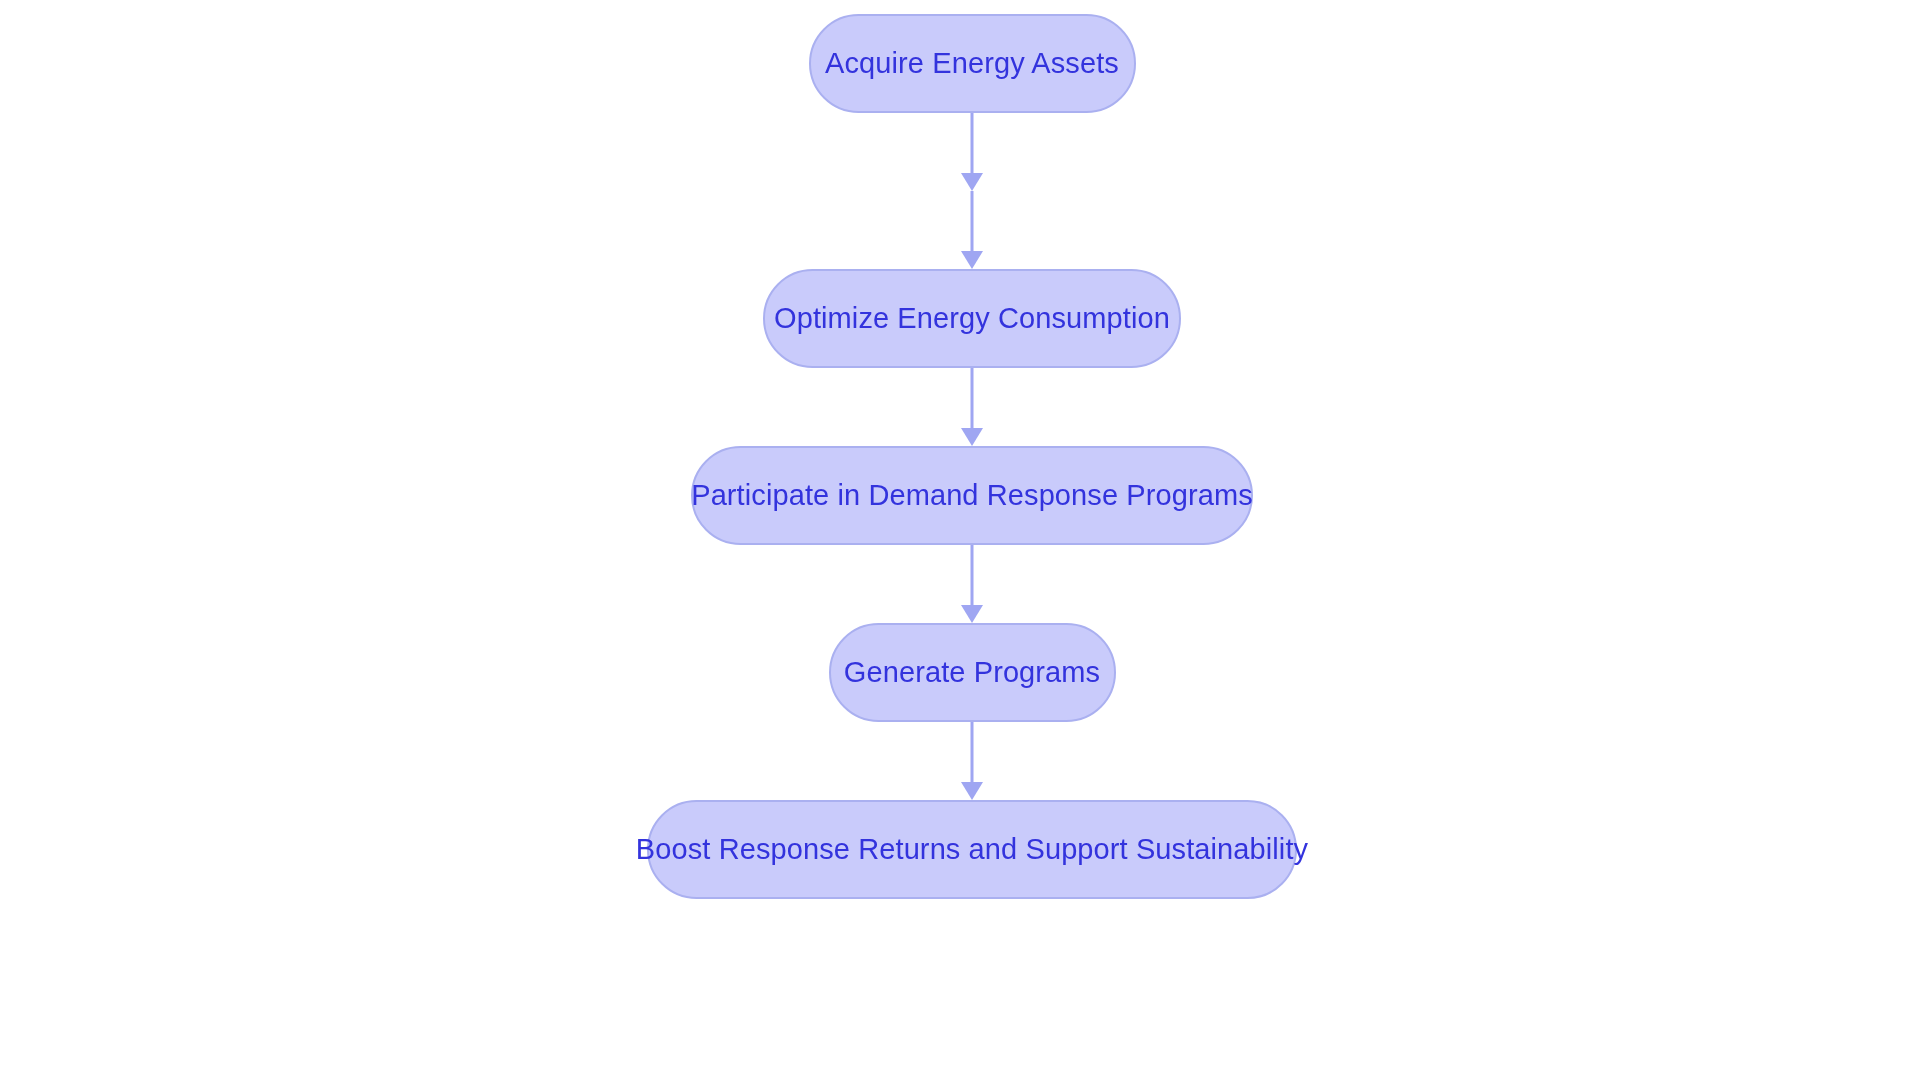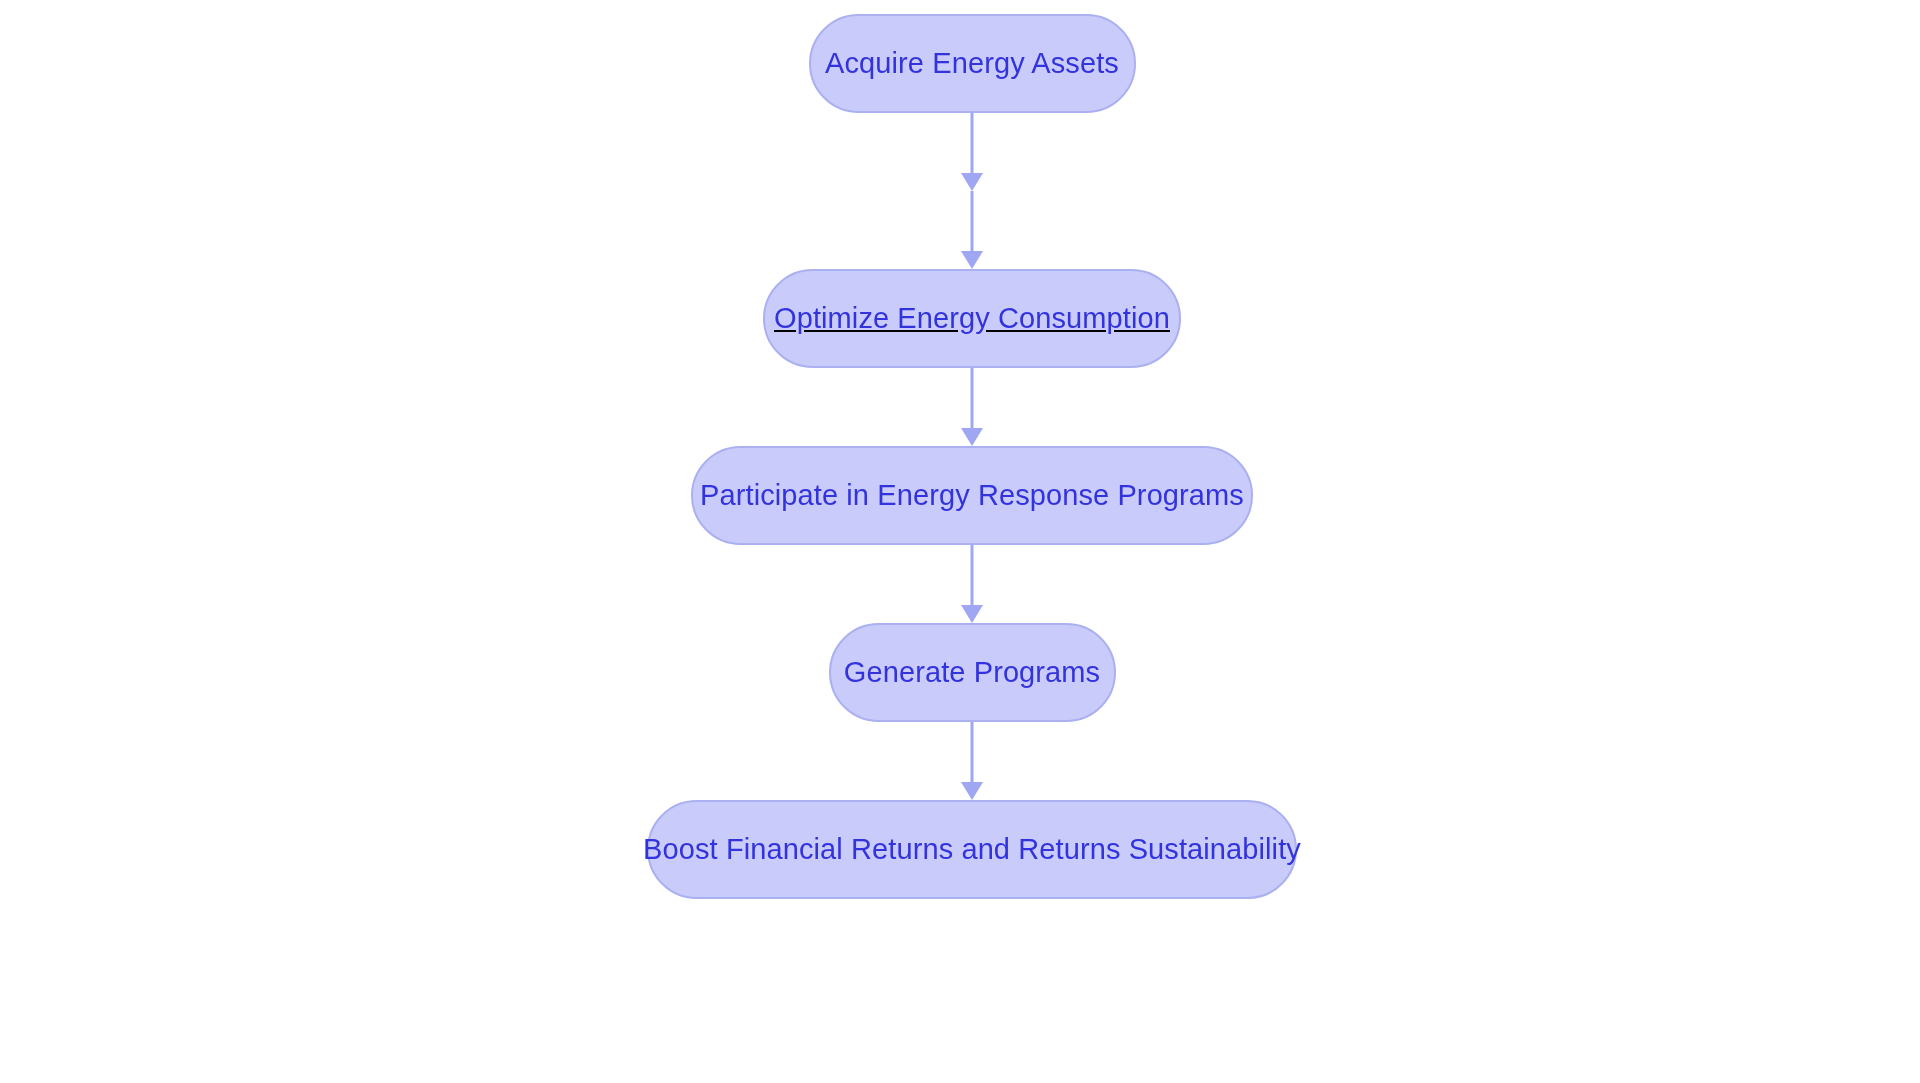--- a/index.html
+++ b/index.html
@@ -50,21 +50,21 @@
     font-family: "Liberation Sans", sans-serif;
     font-weight: 400;
     letter-spacing: 0.1px;
     white-space: nowrap;
     line-height: 1;
   }
 
   
   .node.w-n0 { width: 327px; }
   .node.w-n1 { width: 260px; }
-  .node.w-n2 { width: 418px; text-decoration: underline; }
+  .node.w-n2 { width: 418px; }
   .node.w-n3 { width: 562px; }
   .node.w-n4 { width: 287px; }
   .node.w-n5 { width: 650px; }
 
   .connector {
     position: relative;
     width: 22px;
     height: 78px;
     flex: none;
   }
@@ -117,35 +117,35 @@
     <div class="node w-n2">
       <span class="node-label">Optimize Energy Consumption</span>
     </div>
 
     <div class="connector">
       <div class="stem"></div>
       <div class="arrowhead"></div>
     </div>
 
     <div class="node w-n3">
-      <span class="node-label">Participate in Energy Response Programs</span>
+      <span class="node-label">Participate in Demand Response Programs</span>
     </div>
 
     <div class="connector">
       <div class="stem"></div>
       <div class="arrowhead"></div>
     </div>
 
     <div class="node w-n4">
       <span class="node-label">Generate Programs</span>
     </div>
 
     <div class="connector">
       <div class="stem"></div>
       <div class="arrowhead"></div>
     </div>
 
     <div class="node w-n5">
-      <span class="node-label">Boost Financial Returns and Returns Sustainability</span>
+      <span class="node-label">Boost Response Returns and Support Sustainability</span>
     </div>
 
   </div>
 </div>
 
 </body></html>

